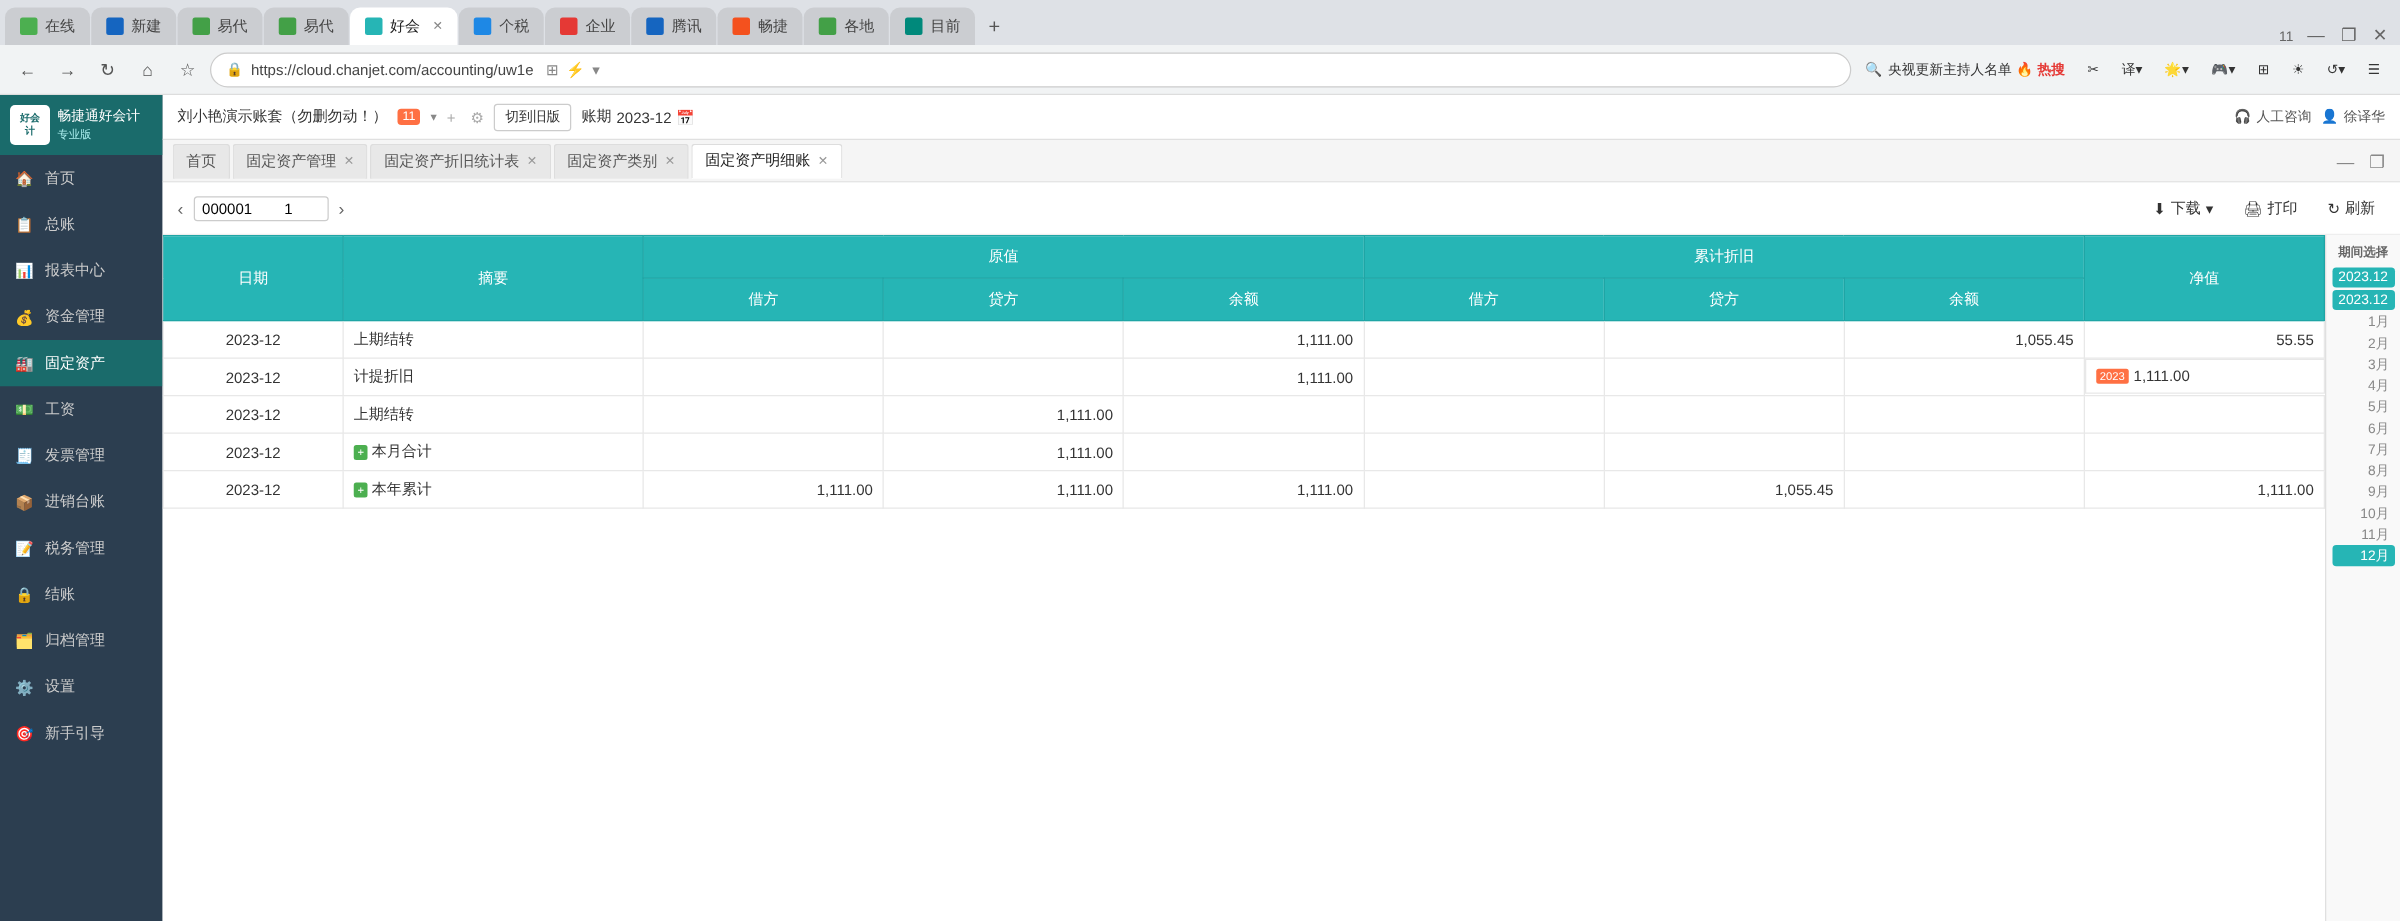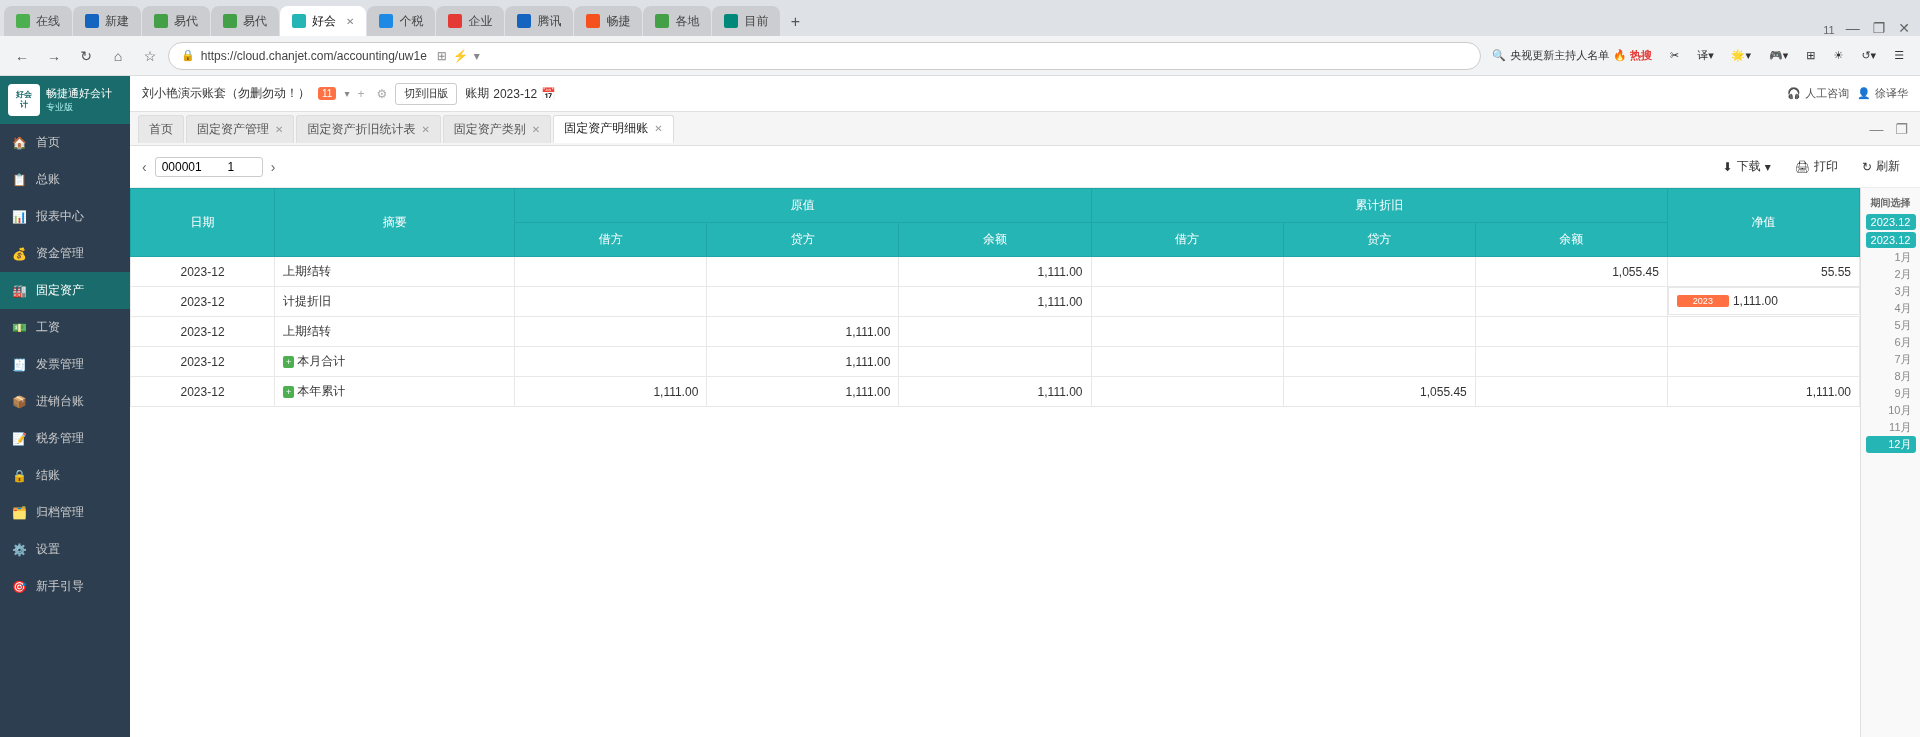--- a/index.html
+++ b/index.html
@@ -368,21 +368,21 @@
 
               <tr class="data-row">
                 <td>2023-12</td>
                 <td>计提折旧</td>
                 <td></td>
                 <td></td>
                 <td>1,111.00</td>
                 <td></td>
                 <td></td>
                 <td></td>
-                <td style="display:flex;align-items:center;gap:4px;"><span style="background:#ff7043;color:#fff;font-size:9px;padding:1px 16px;border-radius:2px;">2023</span>1,111.00</td>
+                <td style="display:flex;align-items:center;gap:4px;"><span style="background:#ff7043;color:#fff;font-size:9px;padding:1px 3px;border-radius:2px;">2023</span>1,111.00</td>
               </tr>
 
               <tr class="data-row">
                 <td>2023-12</td>
                 <td>上期结转</td>
                 <td></td>
                 <td>1,111.00</td>
                 <td></td>
                 <td></td>
                 <td></td>

